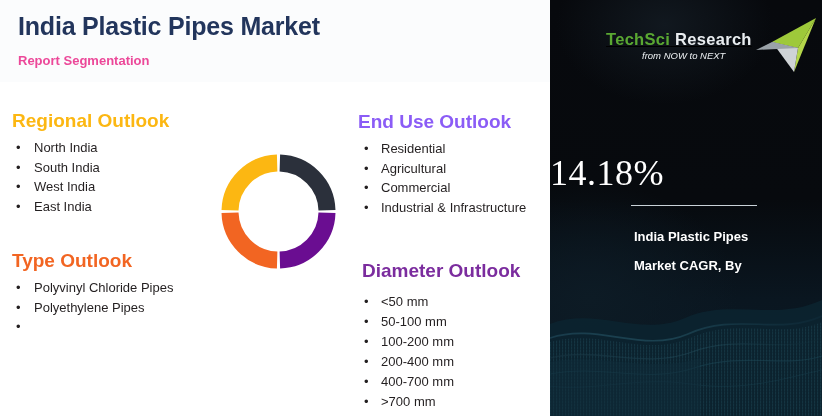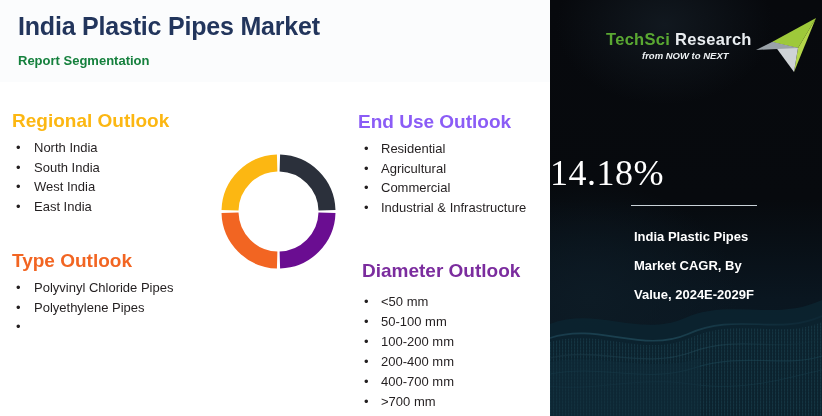--- a/index.html
+++ b/index.html
@@ -41,21 +41,21 @@
     font-weight: bold;
     color: #22355c;
     letter-spacing: -0.2px;
   }
   #page-subtitle {
     position: absolute;
     left: 18px;
     top: 53px;
     font-size: 13px;
     font-weight: bold;
-    color: #15803d;
+    color: #ec4899;
   }
 
   
   .section {
     position: absolute;
   }
   .section-heading {
     font-size: 19px;
     font-weight: bold;
     margin: 0 0 6px 0;
@@ -149,30 +149,31 @@
     height: 60px;
   }
   #logo-wordmark {
     position: absolute;
     left: 56px;
     top: 8px;
     font-size: 16.5px;
     font-weight: bold;
     letter-spacing: 0.3px;
     white-space: nowrap;
+    text-decoration: underline;
   }
   #logo-tech { color: #5aa832; }
   #logo-research { color: #e9edf0; }
   #logo-tagline {
     position: absolute;
     left: 92px;
     top: 28px;
     font-size: 9.5px;
     font-style: italic;
-    font-weight: bold;
+    font-weight: normal;
     color: #eef2f4;
     white-space: nowrap;
   }
   #logo-arrow {
     position: absolute;
     left: 186px;
     top: -6px;
     width: 84px;
     height: 62px;
   }
@@ -315,17 +316,16 @@
         <span id="logo-tech">TechSci</span><span>&nbsp;</span><span id="logo-research">Research</span>
       </div>
       <div id="logo-tagline">from NOW to NEXT</div>
     </div>
 
     <div id="cagr-value">14.18%</div>
     <div id="cagr-divider"></div>
     <div id="cagr-caption">
       <div class="caption-line">India Plastic Pipes</div>
       <div class="caption-line">Market CAGR, By</div>
-      <div class="caption-line">Value, 2024E-2029F</div>
     </div>
 
   </div>
 </div>
 
 </body></html>

